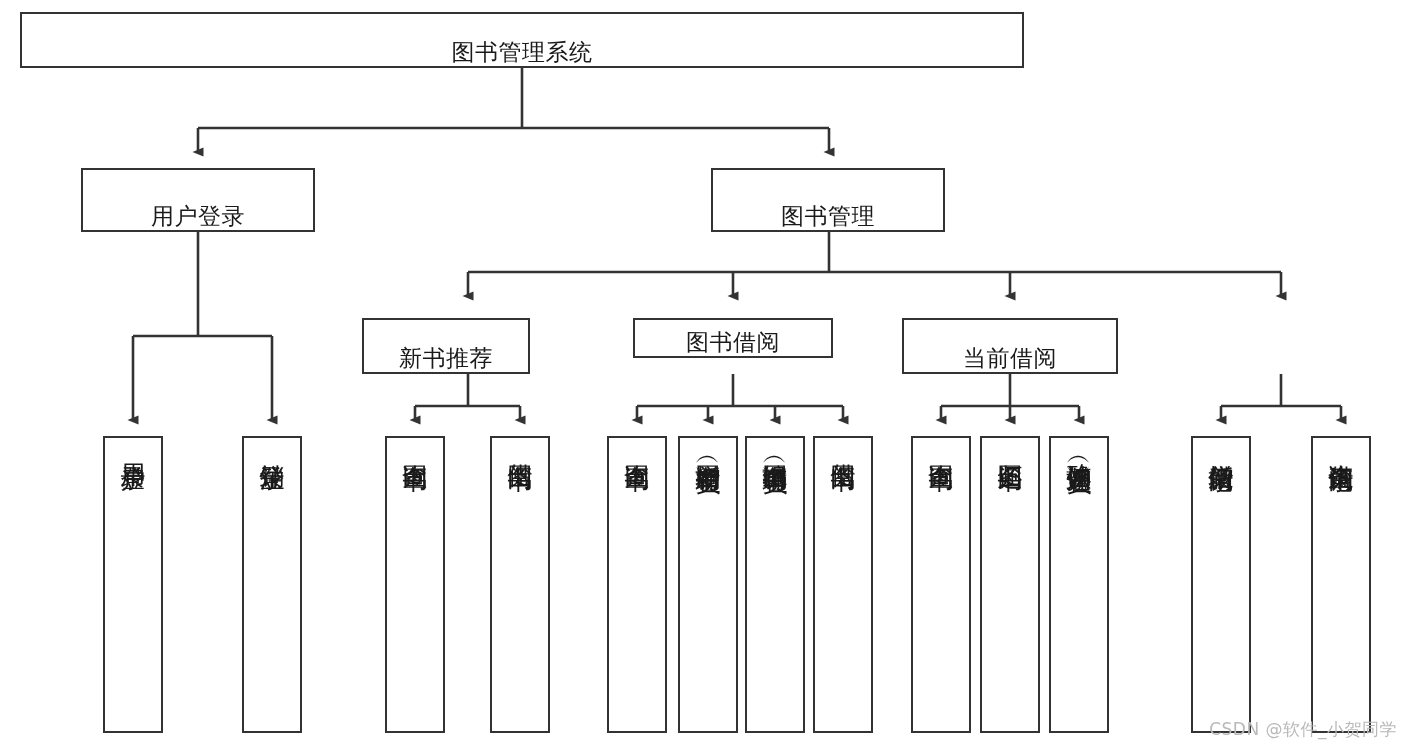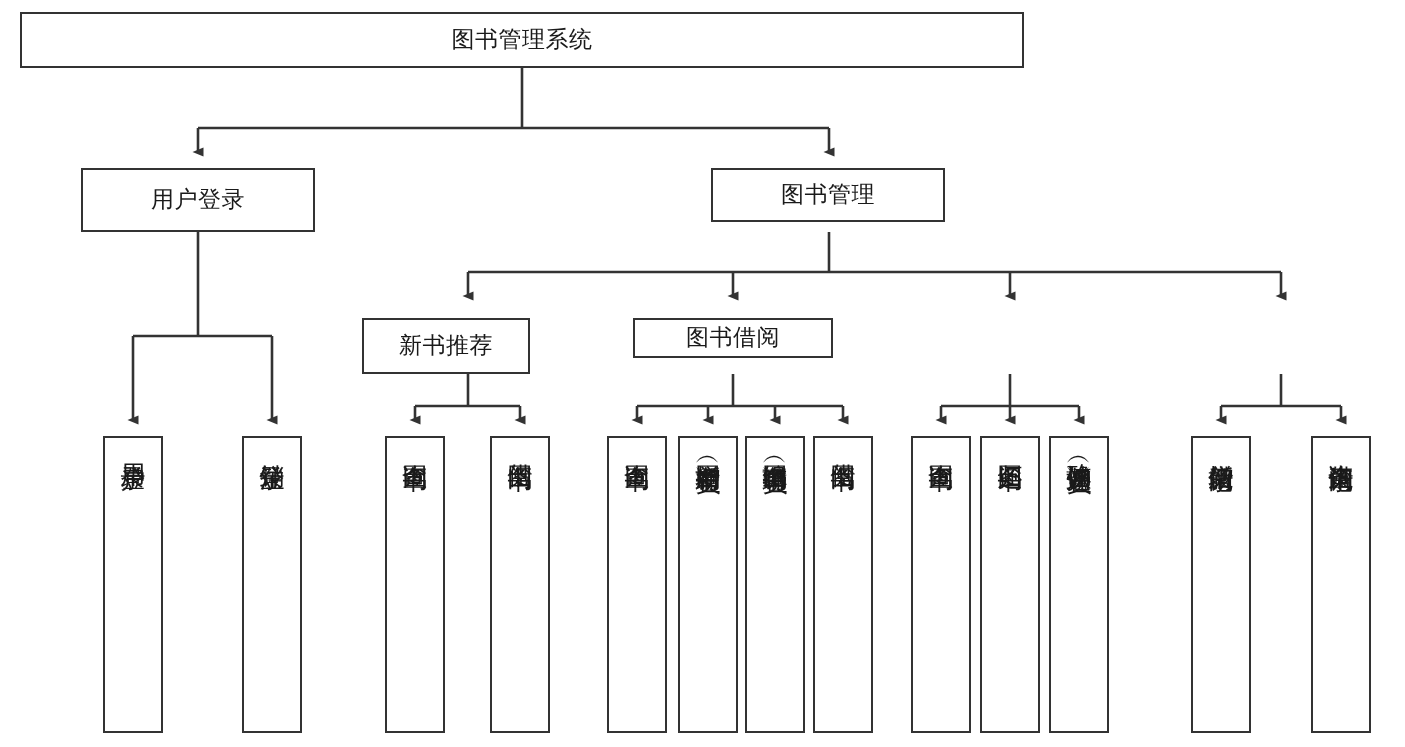--- a/index.html
+++ b/index.html
@@ -24,21 +24,21 @@
     width: 1405px;
     height: 747px;
     pointer-events: none;
   }
   .node {
     position: absolute;
     box-sizing: border-box;
     background: #ffffff;
     border: 2.5px solid #333333;
     display: flex;
-    align-items: center;
+    align-items: flex-end;
     justify-content: center;
     color: #1a1a1a;
     z-index: 2;
   }
   .node .label {
     display: block;
     text-align: center;
     line-height: 1.12;
     letter-spacing: 0.5px;
   }
@@ -126,29 +126,32 @@
     </g>
   </svg>
 
   <div class="node root" style="left:20px; top:12px; width:1004px; height:56px;">
     <span class="label">图书管理系统</span>
   </div>
 
   <div class="node h" style="left:81px; top:168px; width:234px; height:64px;">
     <span class="label">用户登录</span>
   </div>
-  <div class="node h" style="left:711px; top:168px; width:234px; height:54px;">
+  <div class="node h" style="left:711px; top:168px; width:234px; height:64px;">
     <span class="label">图书管理</span>
   </div>
 
   <div class="node h" style="left:362px; top:318px; width:168px; height:56px;">
     <span class="label">新书推荐</span>
   </div>
   <div class="node h" style="left:633px; top:318px; width:200px; height:40px;">
     <span class="label">图书借阅</span>
+  </div>
+  <div class="node h" style="left:902px; top:318px; width:216px; height:56px;">
+    <span class="label">当前借阅</span>
   </div>
 
   <div class="node v" style="left:103px; top:436px; width:60px; height:297px;">
     <span class="label">用户登录</span>
   </div>
   <div class="node v" style="left:242px; top:436px; width:60px; height:297px;">
     <span class="label">注销登录</span>
   </div>
 
   <div class="node v" style="left:385px; top:436px; width:60px; height:297px;">
@@ -181,14 +184,15 @@
     <span class="label">确认归还（管理员）</span>
   </div>
 
   <div class="node v" style="left:1191px; top:436px; width:60px; height:297px;">
     <span class="label">新增借阅记录</span>
   </div>
   <div class="node v" style="left:1311px; top:436px; width:60px; height:297px;">
     <span class="label">查询借阅记录</span>
   </div>
 
+  <div id="watermark">CSDN @软件_小贺同学</div>
 
 </div>
 
 </body></html>

